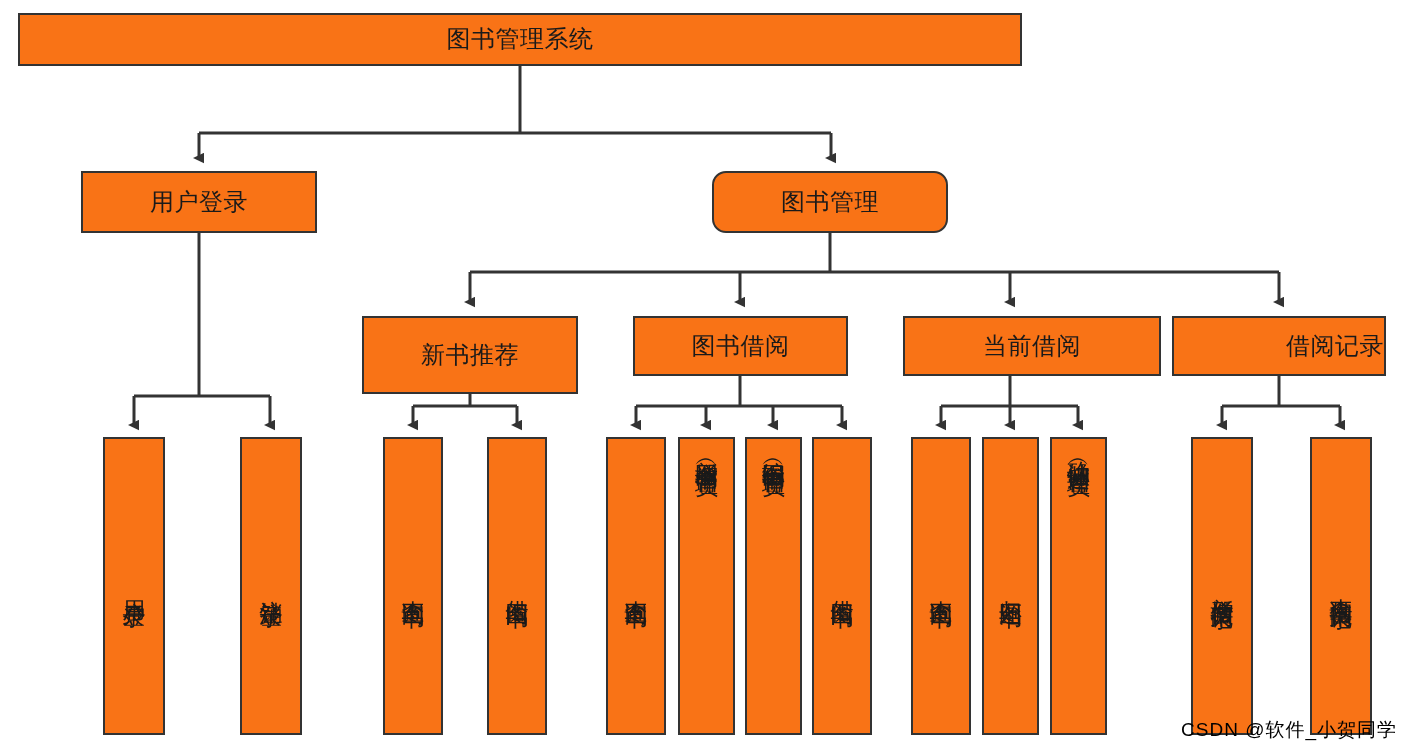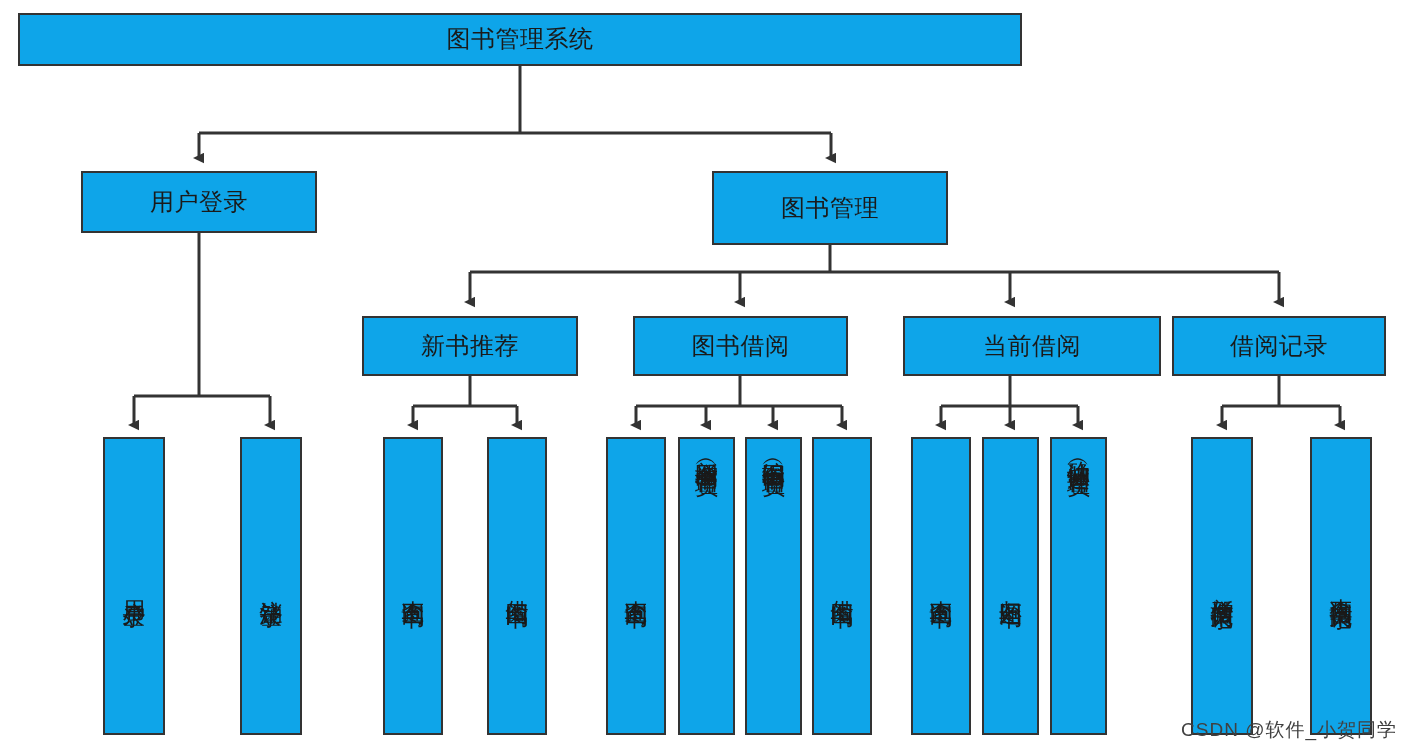--- a/index.html
+++ b/index.html
@@ -22,21 +22,21 @@
     position: absolute;
     left: 0;
     top: 0;
     width: 1405px;
     height: 747px;
     pointer-events: none;
   }
   .node {
     position: absolute;
     box-sizing: border-box;
-    background: #0ea5e9;
+    background: #f97316;
     border: 2.5px solid #333333;
     display: flex;
     align-items: center;
     justify-content: center;
     z-index: 2;
   }
   .node-label {
     color: #1a1a1a;
     font-size: 24px;
     line-height: 1.12;
@@ -64,21 +64,21 @@
   
   .node.vertical.vcenter {
     align-items: center;
     padding-top: 0;
   }
   #watermark {
     position: absolute;
     right: 8px;
     bottom: 4px;
     font-size: 19px;
-    color: #404040;
+    color: #000000;
     letter-spacing: 1px;
     z-index: 5;
     user-select: none;
     white-space: nowrap;
   }
 </style>
 </head>
 <body>
 
 <div id="diagram-root">
@@ -133,34 +133,34 @@
     </g>
   </svg>
 
   <div class="node" style="left:18px; top:13px; width:1004px; height:53px;">
     <span class="node-label">图书管理系统</span>
   </div>
 
   <div class="node" style="left:81px; top:171px; width:236px; height:62px;">
     <span class="node-label">用户登录</span>
   </div>
-  <div class="node" style="left:712px; top:171px; width:236px; height:74px;">
+  <div class="node" style="left:712px; top:171px; width:236px; height:62px;border-radius:14px;">
     <span class="node-label">图书管理</span>
   </div>
 
-  <div class="node" style="left:362px; top:316px; width:216px; height:60px;">
+  <div class="node" style="left:362px; top:316px; width:216px; height:78px;">
     <span class="node-label">新书推荐</span>
   </div>
   <div class="node" style="left:633px; top:316px; width:215px; height:60px;font-family:Liberation Serif, serif;">
     <span class="node-label">图书借阅</span>
   </div>
   <div class="node" style="left:903px; top:316px; width:258px; height:60px;">
     <span class="node-label">当前借阅</span>
   </div>
-  <div class="node" style="left:1172px; top:316px; width:214px; height:60px;">
+  <div class="node" style="left:1172px; top:316px; width:214px; height:60px;justify-content:flex-end;">
     <span class="node-label">借阅记录</span>
   </div>
 
   <div class="node vertical vcenter" style="left:103px; top:437px; width:62px; height:298px;">
     <span class="node-label">用户登录</span>
   </div>
   <div class="node vertical vcenter" style="left:240px; top:437px; width:62px; height:298px;">
     <span class="node-label">注销登录</span>
   </div>
 

